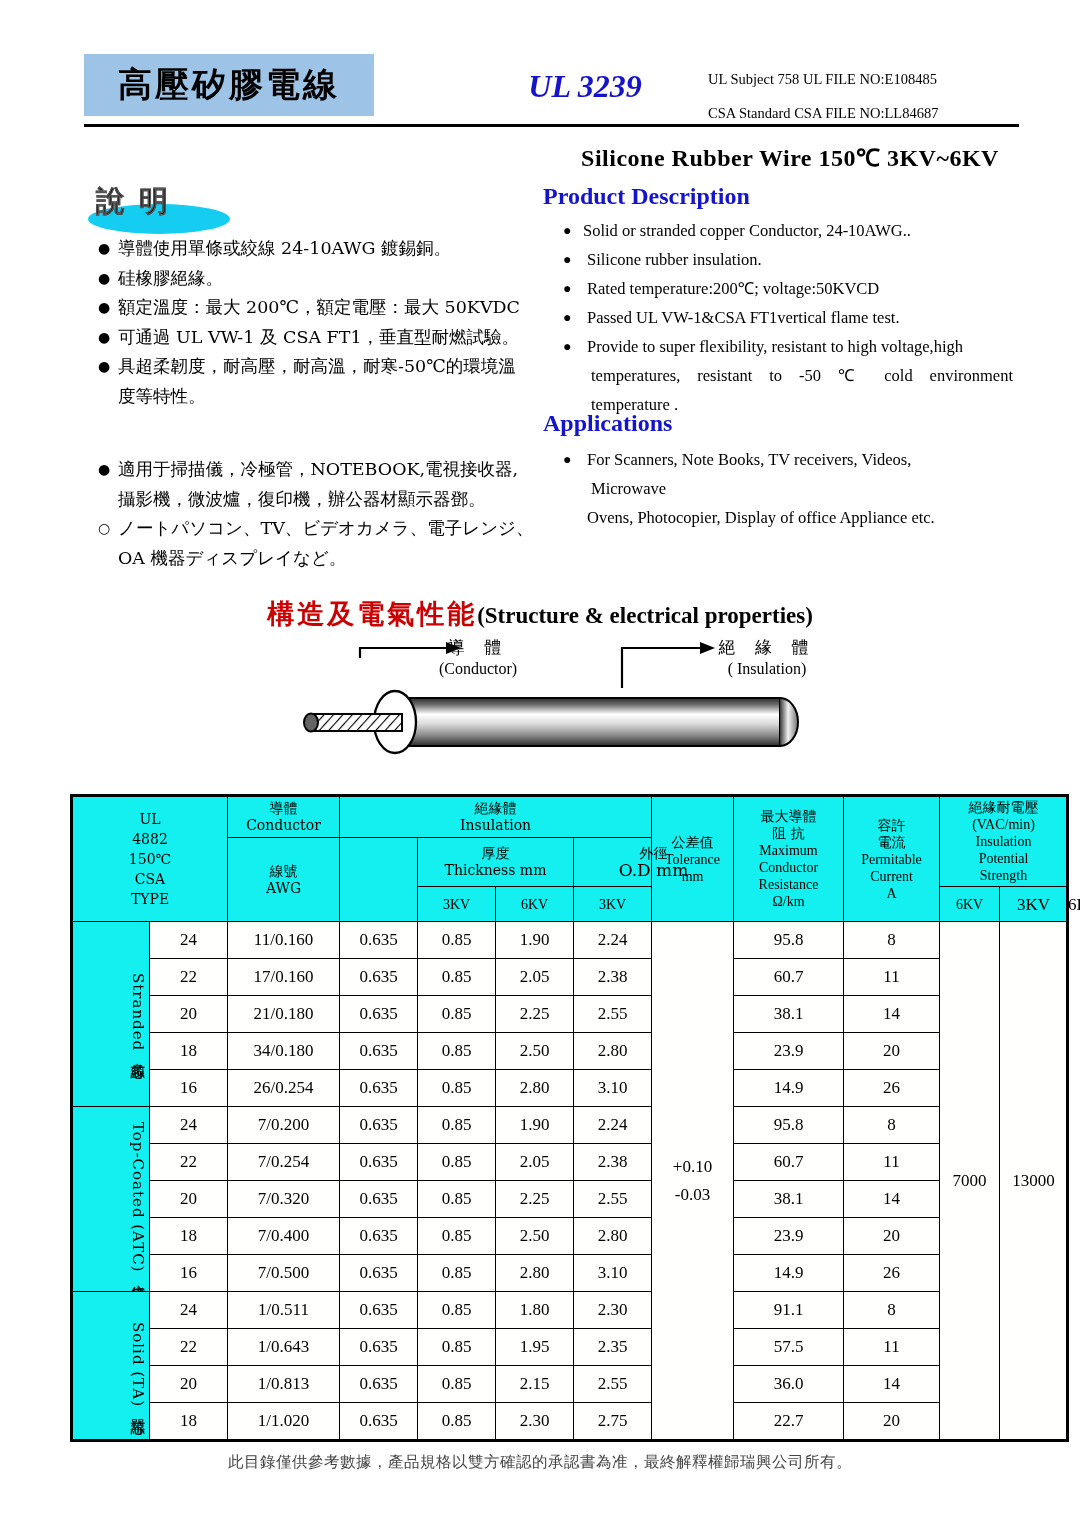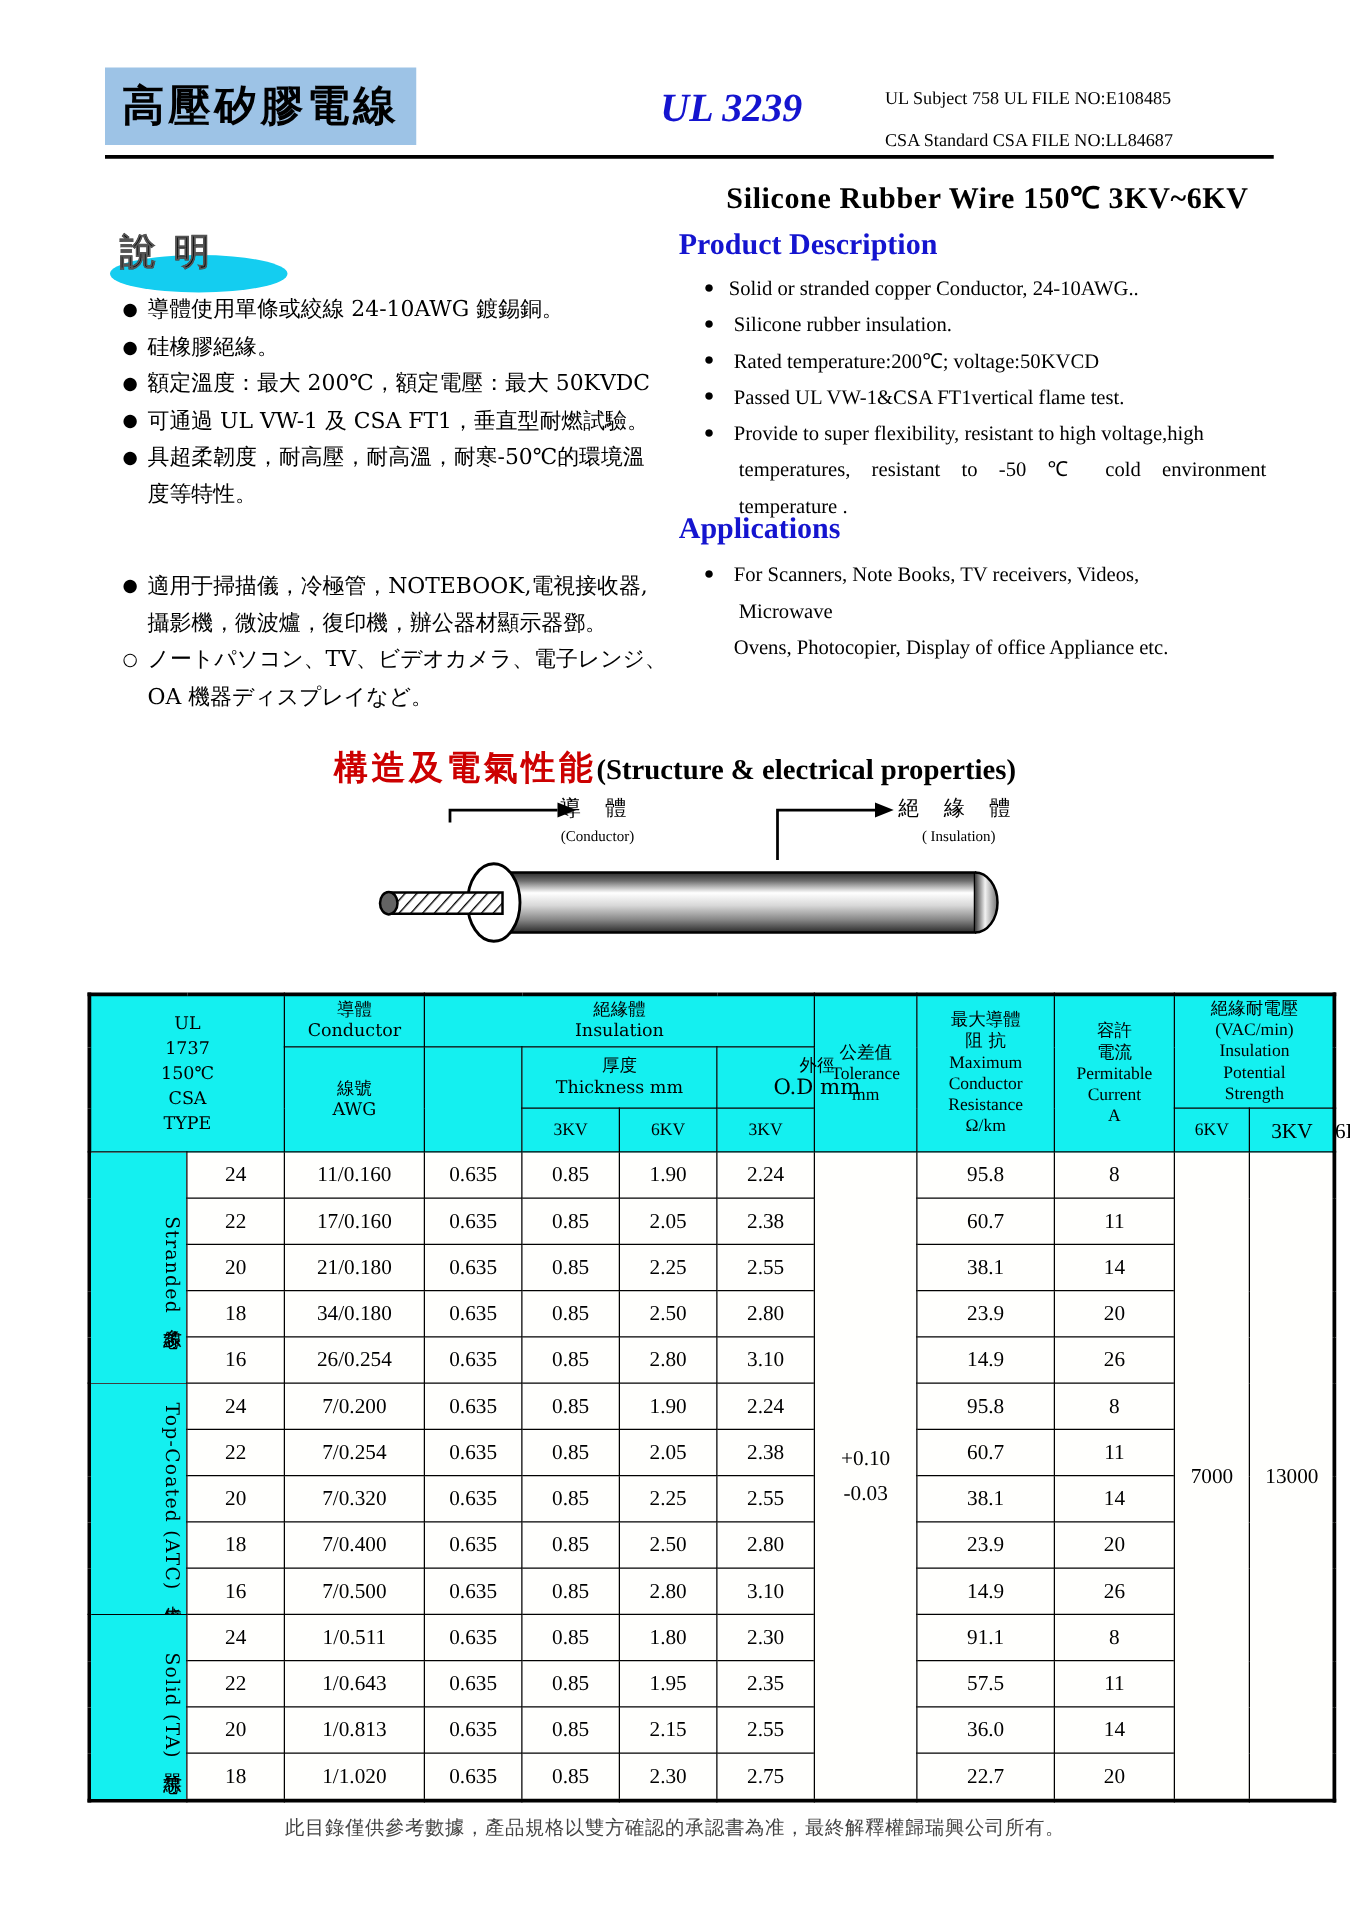--- a/index.html
+++ b/index.html
@@ -6,21 +6,21 @@
   body{
     width:1080px;height:1526px;background:#ffffff;
     font-family:"Liberation Serif","DejaVu Serif",serif;
     color:#000;position:relative;overflow:hidden;
   }
   .page{position:relative;width:1080px;height:1526px;}
 
   
   .hdr{position:absolute;left:0;top:46px;width:1080px;height:96px;}
   .title-box{
-    position:absolute;left:84px;top:8px;width:249px;height:62px;
+    position:absolute;left:84px;top:8px;width:290px;height:62px;
     background:#9dc3e6;display:flex;align-items:center;justify-content:center;
   }
   .title-cn{
     font-size:34px;font-weight:bold;letter-spacing:3px;
     font-family:"DejaVu Serif","Liberation Serif",serif;color:#000;
   }
   .ul-code{
     position:absolute;left:490px;top:22px;width:190px;text-align:center;
     font-size:32px;font-weight:bold;color:#1414cf;font-style:italic;
     font-family:"Liberation Serif",serif;
@@ -81,21 +81,21 @@
     font-family:"DejaVu Serif","Liberation Serif",serif;
   }
   .struct-title .en{
     font-size:23px;font-weight:bold;color:#000;font-family:"Liberation Serif",serif;
   }
 
   
   .diagram{position:absolute;left:300px;top:636px;width:560px;height:130px;}
   .lbl{position:absolute;text-align:center;font-family:"DejaVu Serif","Liberation Serif",serif;}
   .lbl .l1{font-size:17px;letter-spacing:7px;line-height:22px;}
-  .lbl .l2{font-size:12px;line-height:22px;font-family:"Liberation Serif",serif;letter-spacing:0;}
+  .lbl .l2{font-size:16px;line-height:22px;font-family:"Liberation Serif",serif;letter-spacing:0;}
 
   
   .tblwrap{position:absolute;left:70px;top:782px;width:948px;margin-top:12px;}
   table.spec{
     border-collapse:collapse;width:948px;
     font-family:"Liberation Serif",serif;
     table-layout:fixed;
   }
   table.spec td,table.spec th{
     border:1px solid #000;text-align:center;vertical-align:middle;
@@ -288,21 +288,21 @@
         <col style="width:82px">
           <col style="width:110px">
           <col style="width:96px">
         <col style="width:60px">
           <col style="width:68px">
       </colgroup>
       <thead>
         <tr>
           <td rowspan="3" colspan="2" class="cjk" style="line-height:20px;padding:4px 0;">
             <div>UL</div>
-            <div>1737</div>
+            <div>4882</div>
             <div>150℃</div>
             <div>CSA</div>
             <div>TYPE</div>
           </td>
 
           <td colspan="1" class="cjk" style="padding:3px 0;">
             <div class="hdr-cn">導體</div>
             <div>Conductor</div>
           </td>
           <td colspan="4" class="cjk" style="padding:3px 0;">

